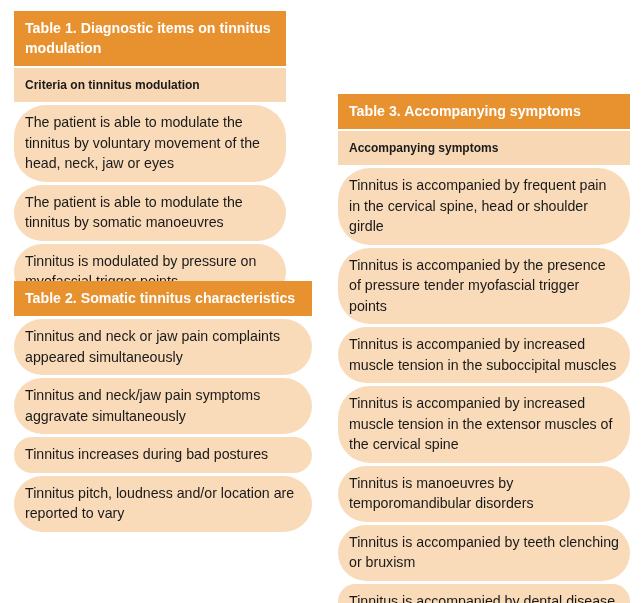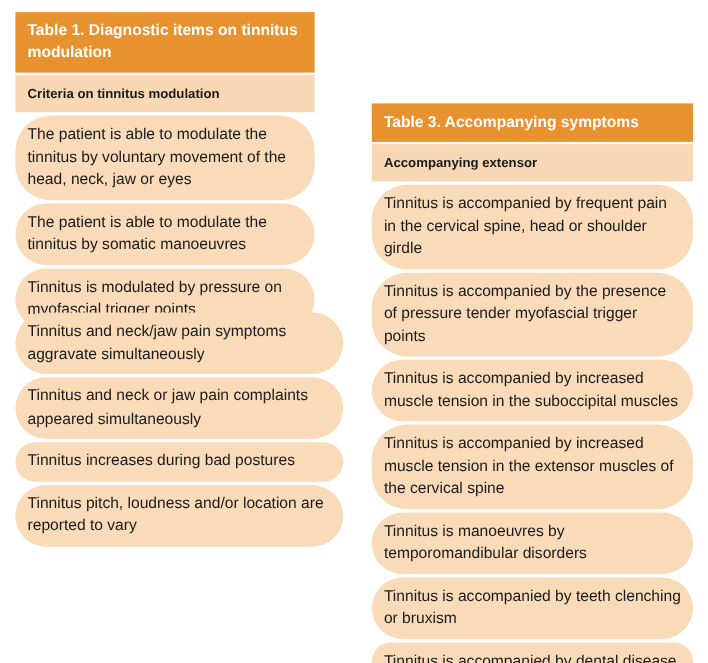--- a/index.html
+++ b/index.html
@@ -69,30 +69,31 @@
 
   <div class="table" id="table-1">
     <div class="table-header">Table 1. Diagnostic items on tinnitus modulation</div>
     <div class="table-subheader">Criteria on tinnitus modulation</div>
     <div class="table-row">The patient is able to modulate the tinnitus by voluntary movement of the head, neck, jaw or eyes</div>
     <div class="table-row">The patient is able to modulate the tinnitus by somatic manoeuvres</div>
     <div class="table-row">Tinnitus is modulated by pressure on myofascial trigger points</div>
   </div>
 
   <div class="table" id="table-2">
+    <div class="table-header">Table 2. Somatic tinnitus characteristics</div>
+    <div class="table-row">Tinnitus and neck or jaw pain complaints appeared simultaneously</div>
     <div class="table-row">Tinnitus and neck/jaw pain symptoms aggravate simultaneously</div>
-    <div class="table-row">Tinnitus and neck or jaw pain complaints appeared simultaneously</div>
     <div class="table-row">Tinnitus increases during bad postures</div>
     <div class="table-row">Tinnitus pitch, loudness and/or location are reported to vary</div>
 
   </div>
 
   <div class="table" id="table-3">
     <div class="table-header">Table 3. Accompanying symptoms</div>
-    <div class="table-subheader">Accompanying extensor</div>
+    <div class="table-subheader">Accompanying symptoms</div>
     <div class="table-row">Tinnitus is accompanied by frequent pain in the cervical spine, head or shoulder girdle</div>
     <div class="table-row">Tinnitus is accompanied by the presence of pressure tender myofascial trigger points</div>
     <div class="table-row">Tinnitus is accompanied by increased muscle tension in the suboccipital muscles</div>
     <div class="table-row">Tinnitus is accompanied by increased muscle tension in the extensor muscles of the cervical spine</div>
     <div class="table-row">Tinnitus is manoeuvres by temporomandibular disorders</div>
     <div class="table-row">Tinnitus is accompanied by teeth clenching or bruxism</div>
     <div class="table-row">Tinnitus is accompanied by dental disease</div>
   </div>
 
 </div>

